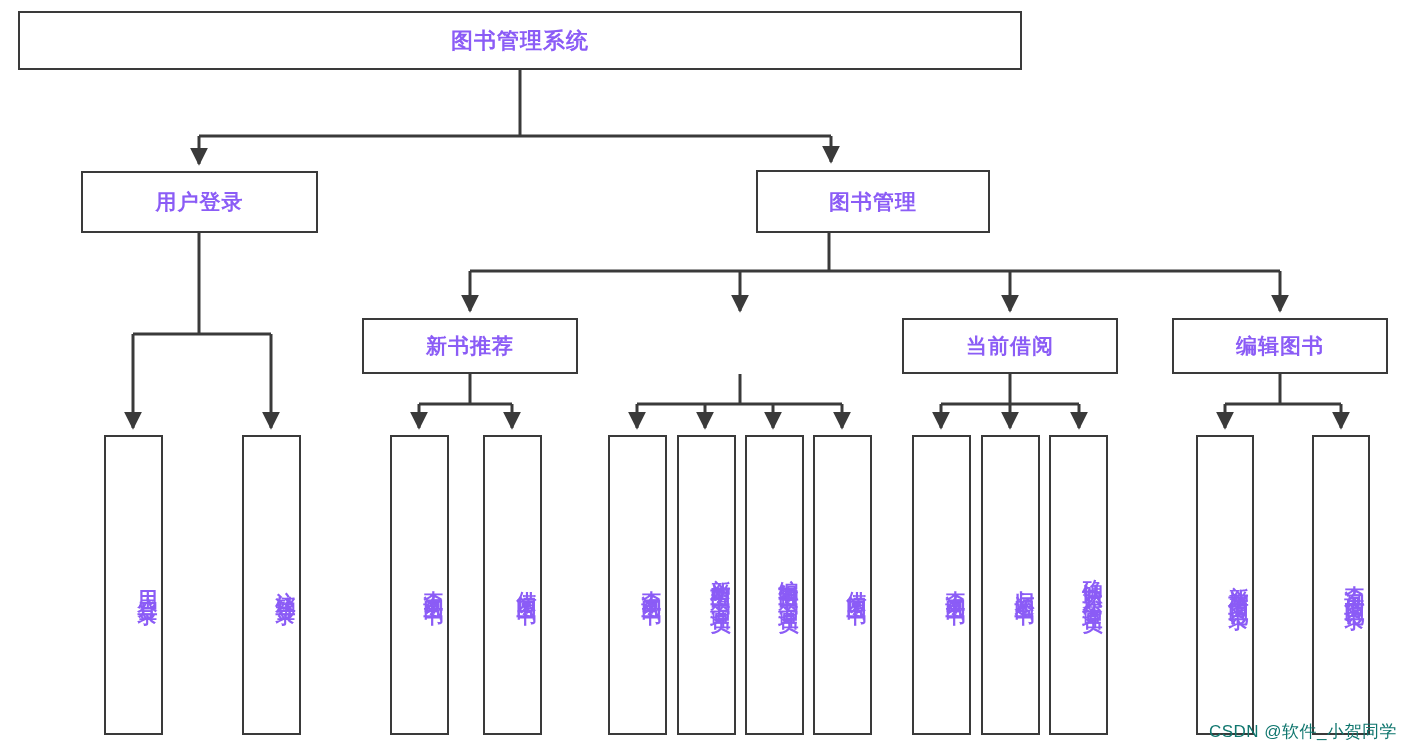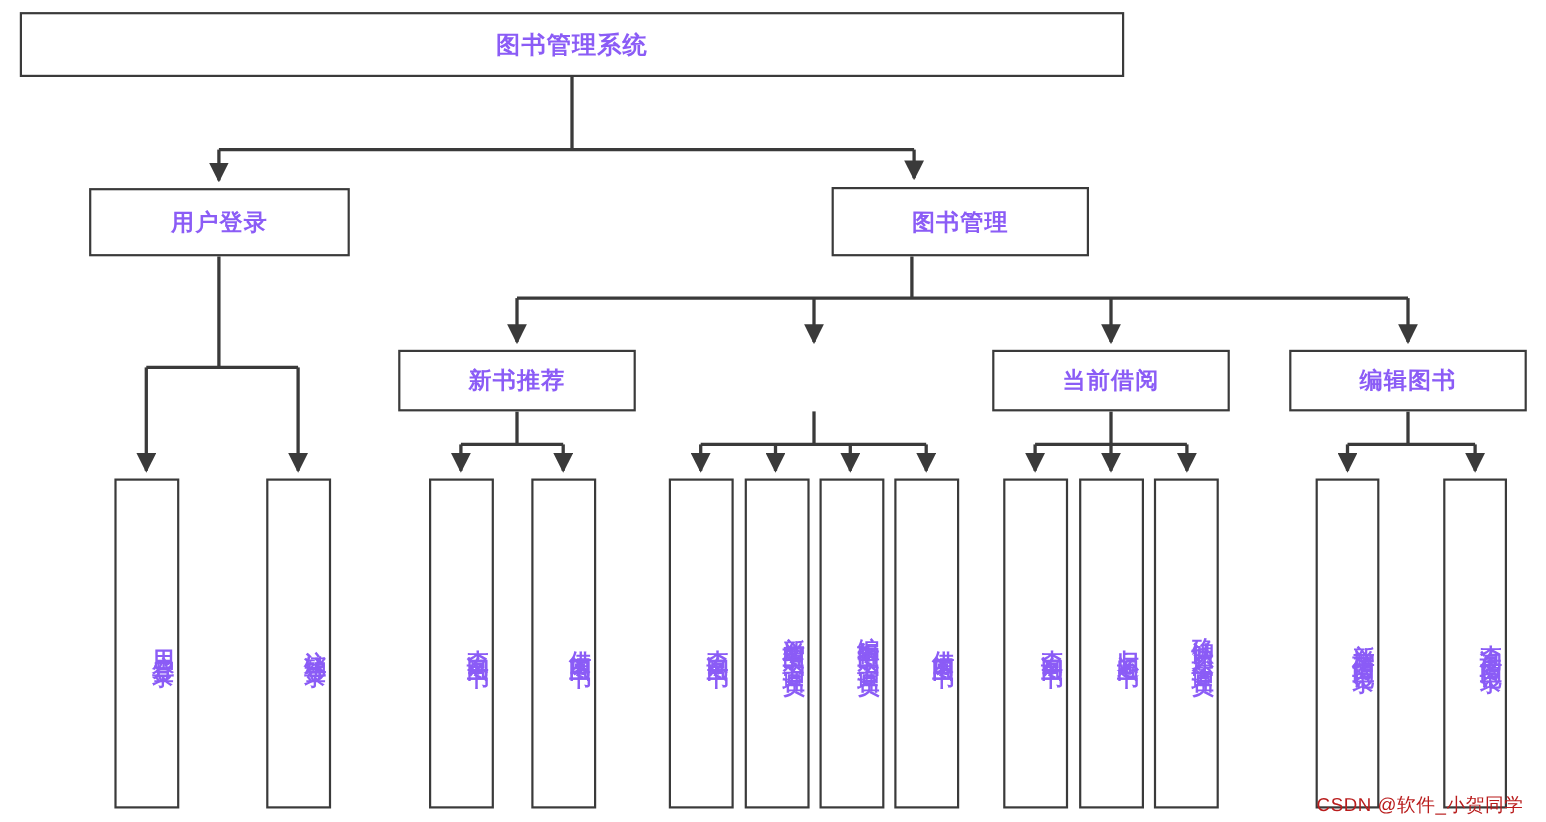--- a/index.html
+++ b/index.html
@@ -54,24 +54,24 @@
     padding-bottom: 14px;
     align-items: flex-start;
     justify-content: center;
     text-align: left;
   }
   .node.v.tall {
     align-items: flex-start;
   }
   .watermark {
     position: absolute;
-    right: 20px;
+    right: 8px;
     bottom: 4px;
     font-size: 17px;
-    color: #b91c1c;
+    color: #0f766e;
     white-space: nowrap;
     letter-spacing: 0.5px;
     margin-left: 29px;
   }
 </style>
 </head>
 <body>
 
 <div id="canvas">
 

